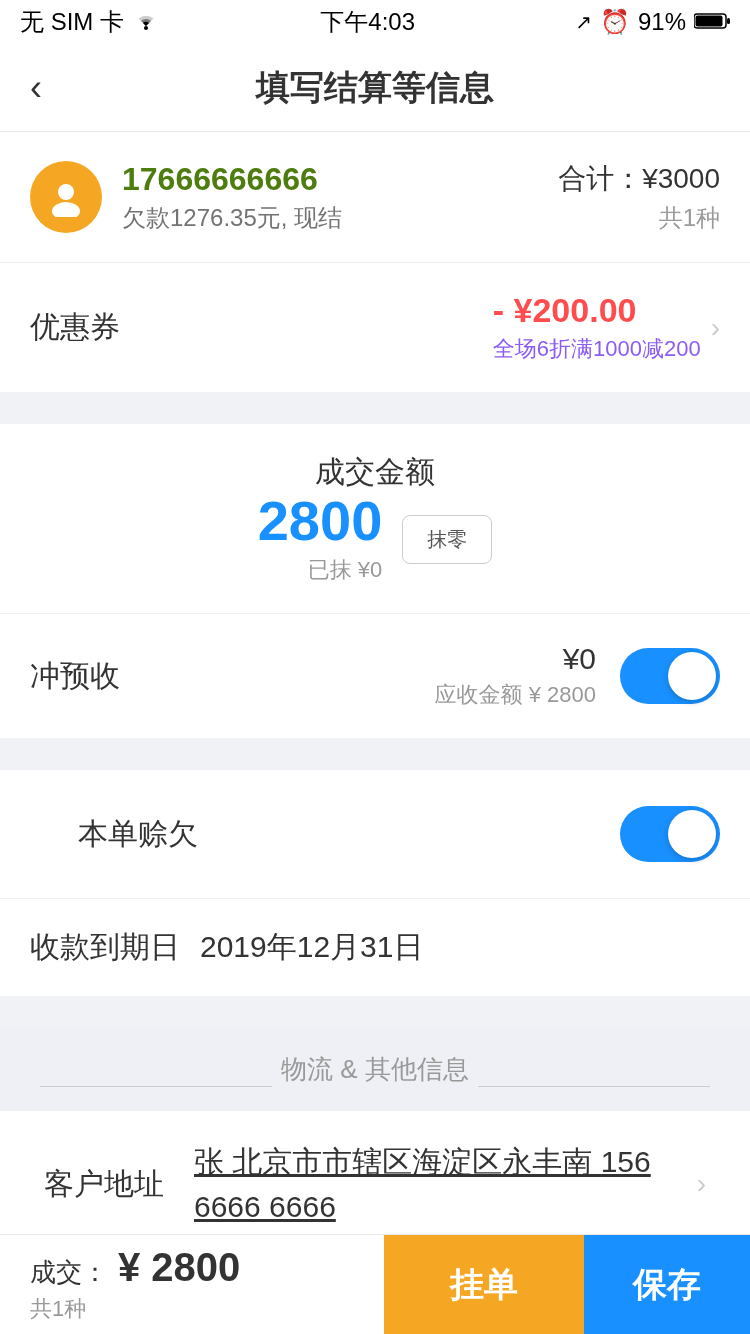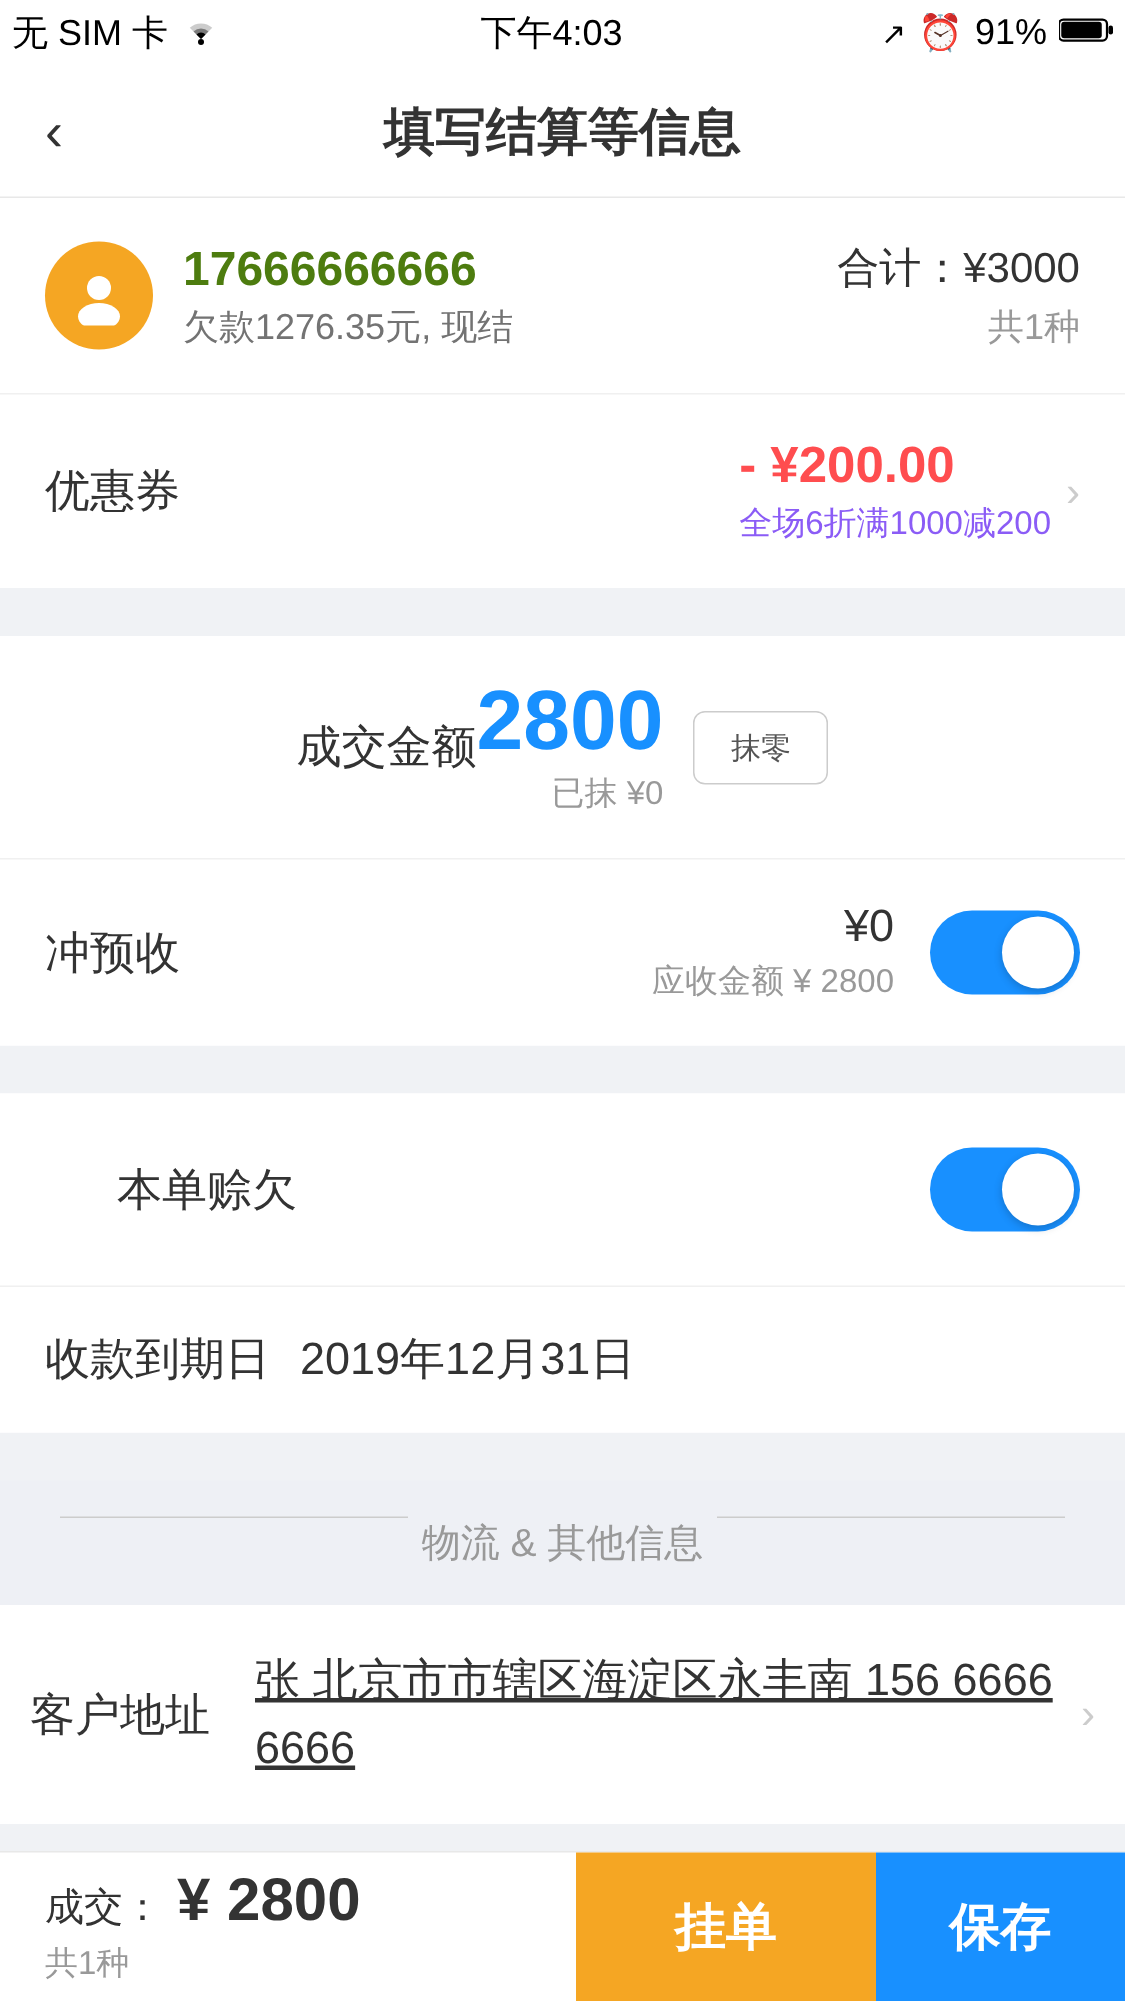--- a/index.html
+++ b/index.html
@@ -15,21 +15,21 @@
     }
 
     
     .status-bar {
       width: 750px;
       height: 44px;
       background: #fff;
       display: flex;
       align-items: center;
       justify-content: space-between;
-      padding: 0 8px;
+      padding: 0 20px;
       font-size: 24px;
       color: #000;
     }
     .status-left { display: flex; align-items: center; gap: 8px; }
     .status-right { display: flex; align-items: center; gap: 8px; }
 
     
     .nav-bar {
       width: 750px;
       height: 88px;
@@ -100,23 +100,24 @@
     .section-divider {
       height: 16px;
       background: #f0f2f5;
     }
     .form-label { font-size: 30px; color: #333; }
 
     
     .deal-amount-row {
       display: flex;
       align-items: center;
-      justify-content: center;
+      justify-content: space-between;
       padding: 28px 30px;
       background: #fff;
+      flex-direction: column;
     }
     .deal-amount-right {
       display: flex;
       align-items: center;
       gap: 20px;
     }
     .amount-number { font-size: 56px; font-weight: 700; color: #1890ff; line-height: 1; }
     .amount-sub { font-size: 22px; color: #999; margin-top: 6px; text-align: right; }
     .round-button {
       border: 1px solid #ccc;
@@ -183,41 +184,41 @@
       background: #fff;
       border-top: 1px solid #f0f0f0;
       gap: 20px;
     }
     .due-date-label { font-size: 30px; color: #333; flex-shrink: 0; }
     .due-date-value { font-size: 30px; color: #333; }
 
     
     .logistics-divider {
       display: flex;
-      align-items: flex-start;
+      align-items: flex-end;
       padding: 24px 40px;
       background: #eef0f5;
       gap: 9px;
     }
     .logistics-line {
       flex: 1;
       height: 1px;
       background: #ccc;
     }
     .logistics-text {
       font-size: 26px;
       color: #999;
     }
 
     
     .address-row {
       display: flex;
       align-items: center;
       justify-content: space-between;
-      padding: 28px 20px;
+      padding: 28px 44px;
       background: #fff;
       cursor: pointer;
     }
     .address-label { font-size: 30px; color: #333; flex-shrink: 0; margin-right: 30px; }
     .address-content { flex: 1; font-size: 30px; color: #333; line-height: 1.5; text-decoration: underline; }
 
     
     .bottom-area {
       position: fixed;
       bottom: 0;

